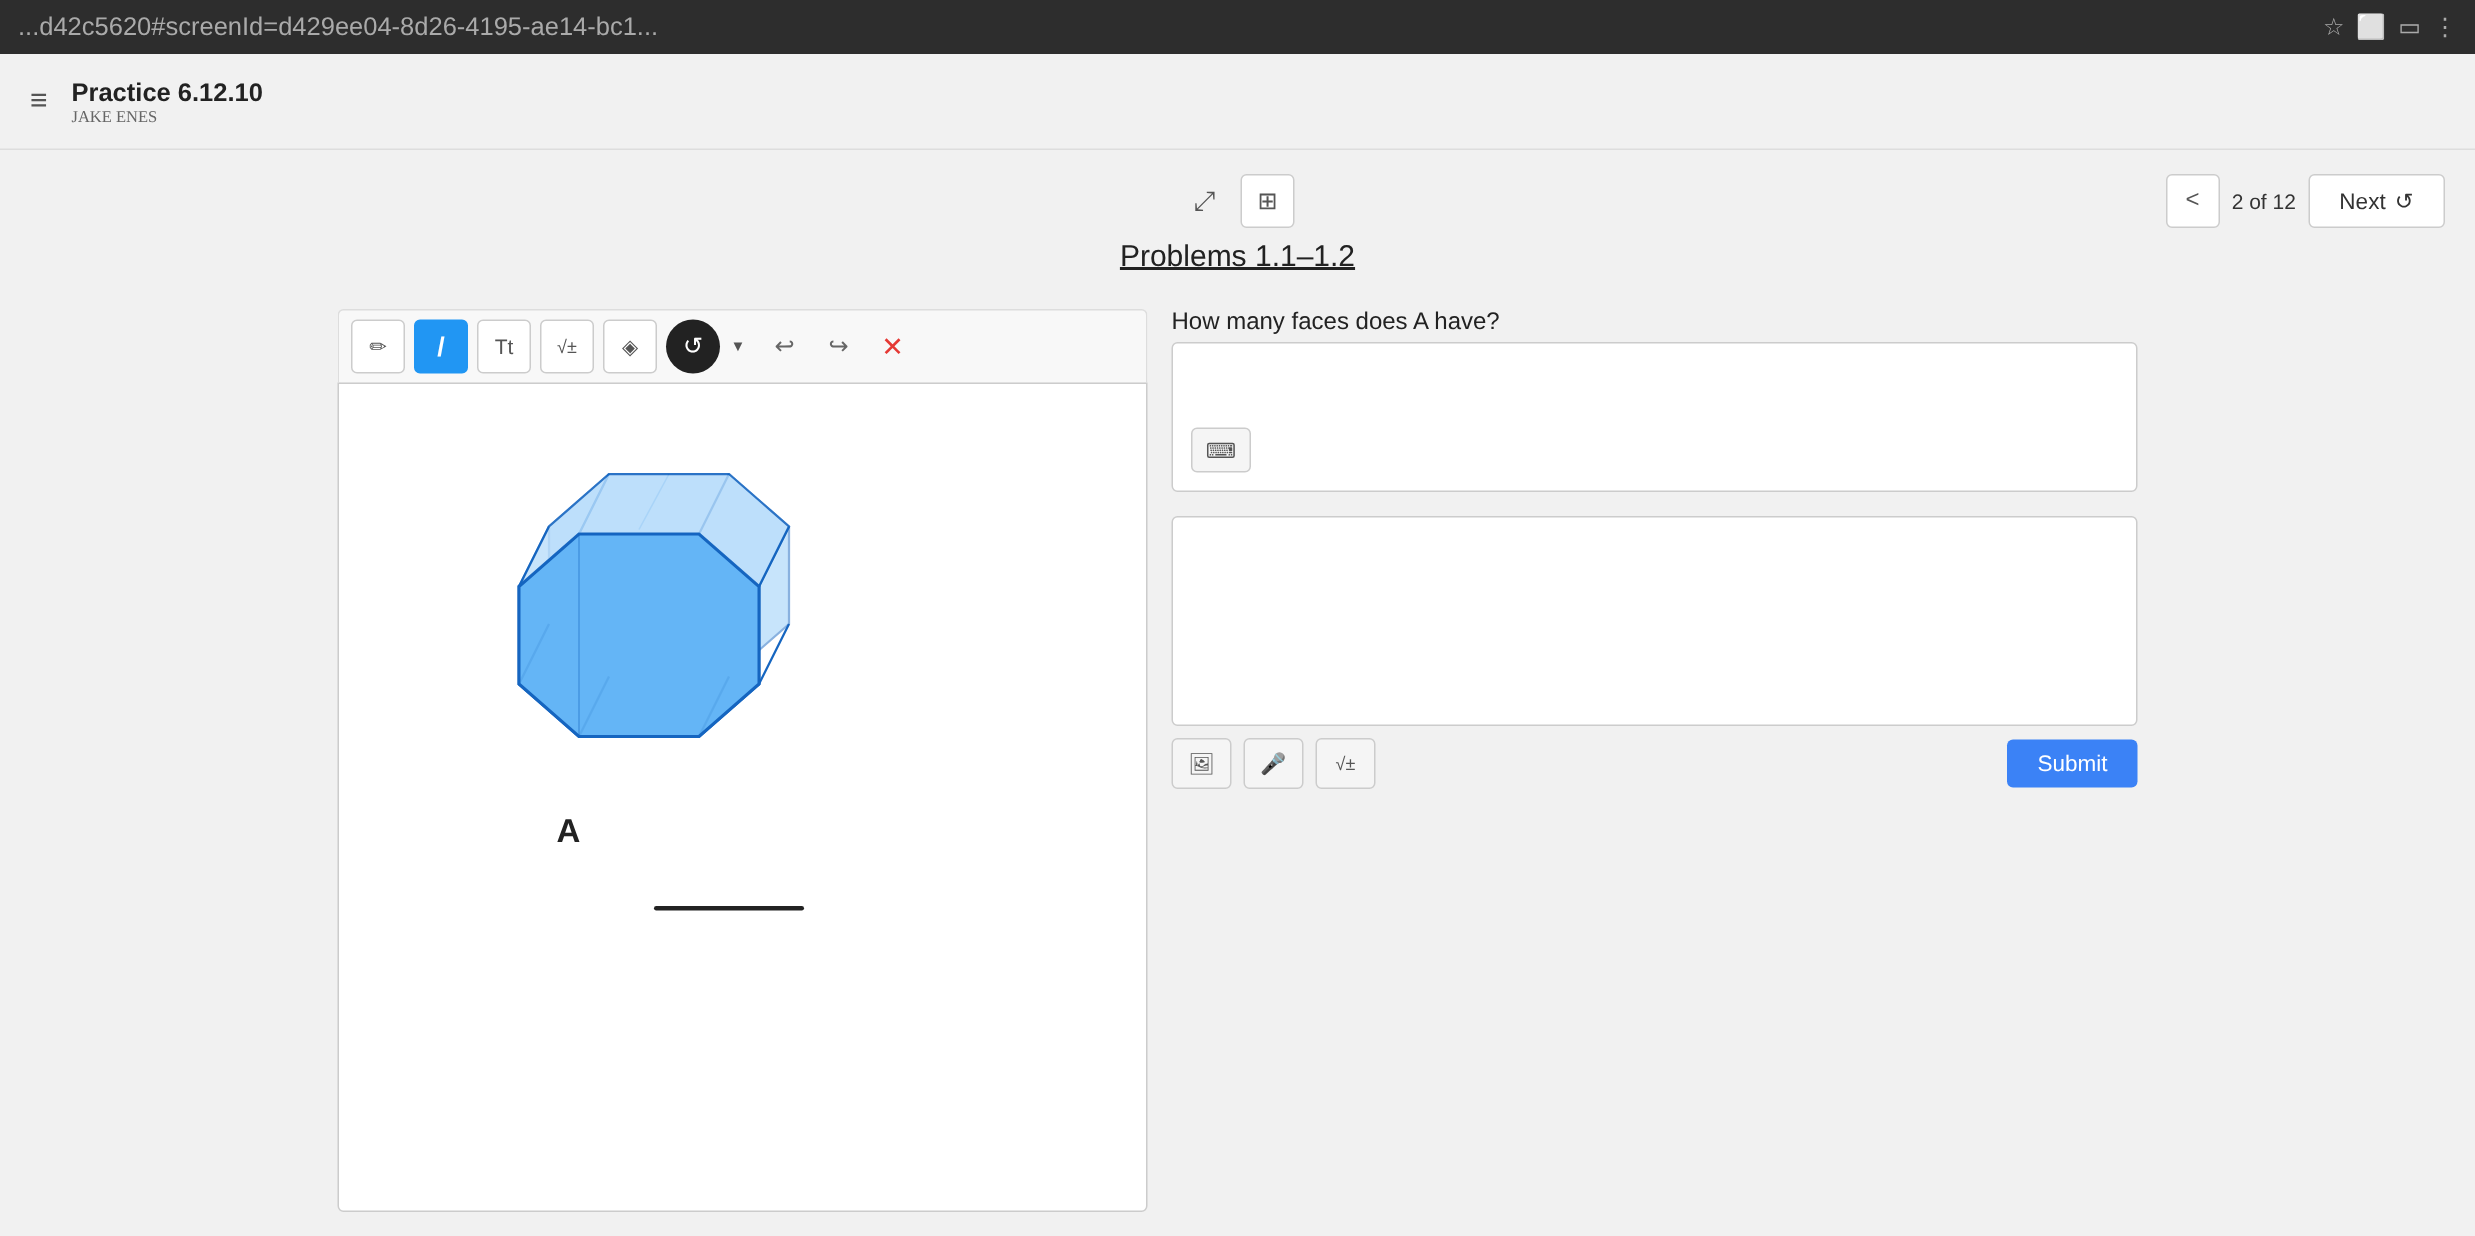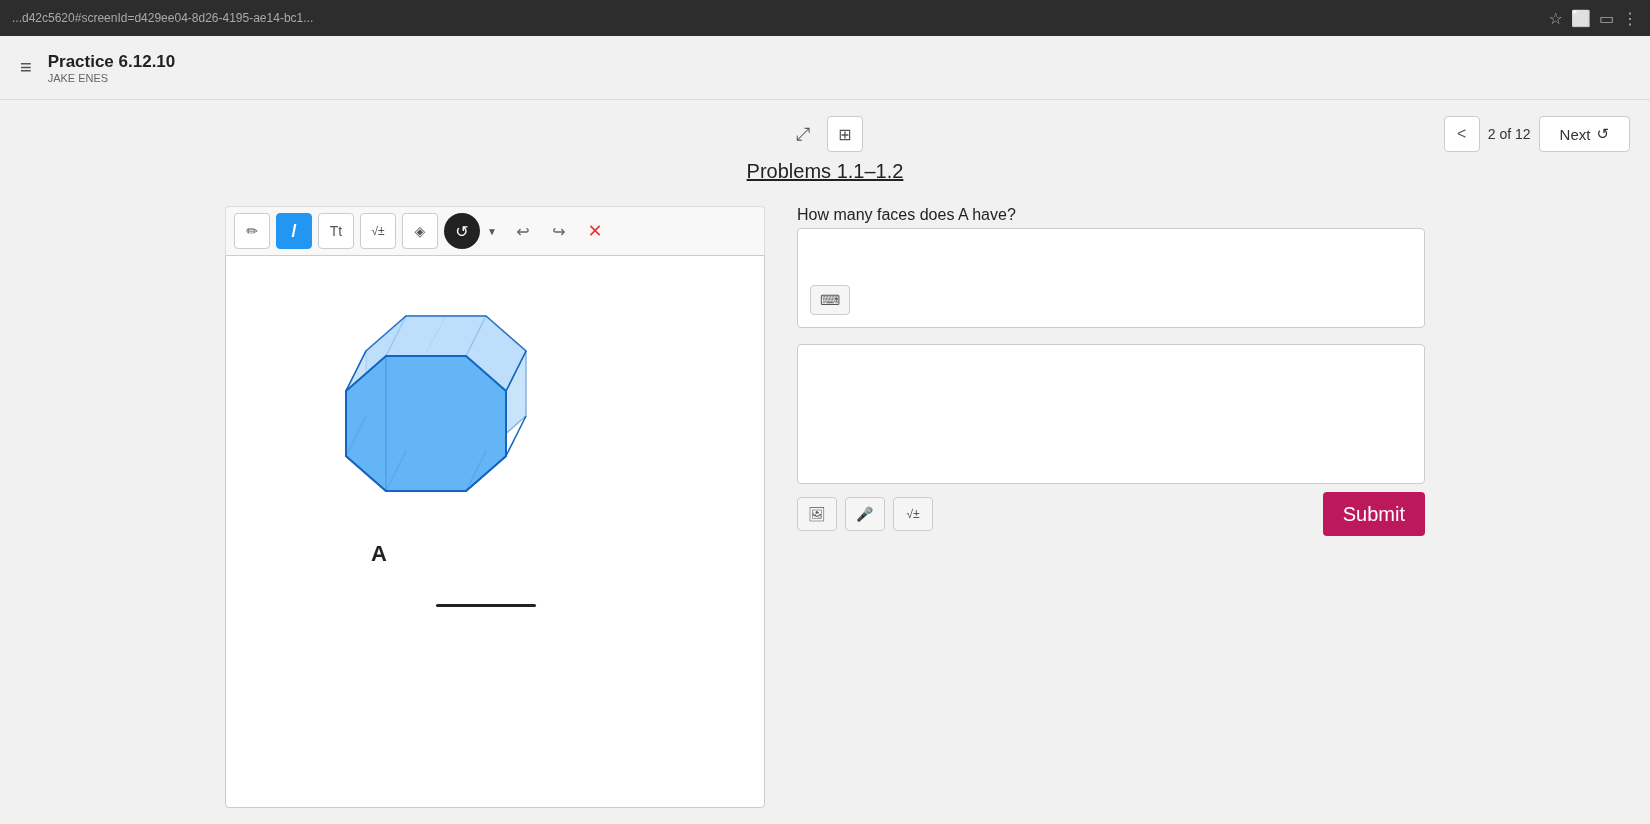--- a/index.html
+++ b/index.html
@@ -59,20 +59,21 @@
     }
     .app-title {
       font-size: 17px;
       font-weight: 600;
       color: #222;
     }
     .app-subtitle {
       font-size: 11px;
       color: #666;
       text-transform: uppercase;
+      font-family: Liberation Serif, serif;
     }
 
     
     .main-content {
       flex: 1;
       display: flex;
       flex-direction: column;
       align-items: center;
       padding: 16px 20px;
       position: relative;
@@ -285,21 +286,21 @@
       left: 210px;
       width: 100px;
       height: 3px;
       background: #222;
       border-radius: 2px;
     }
 
     
     .answer-panel {
       flex: 1;
-      padding: 0 0 0 32px;
+      padding: 0 0 0 16px;
       display: flex;
       flex-direction: column;
       gap: 16px;
     }
 
     .question-text {
       font-size: 16px;
       color: #222;
       margin-bottom: 4px;
     }
@@ -377,43 +378,43 @@
       border-radius: 4px;
       cursor: pointer;
       display: flex;
       align-items: center;
       justify-content: center;
       font-size: 14px;
       color: #555;
     }
     .submit-btn {
       margin-left: auto;
-      height: 44px;
+      height: 32px;
       padding: 0 20px;
-      background: #be185d;
+      background: #3b82f6;
       color: #fff;
       border: none;
       border-radius: 4px;
       cursor: pointer;
-      font-size: 20px;
+      font-size: 15px;
       font-weight: 500;
     }
 
     
     .prism-svg {
       position: absolute;
       top: 40px;
       left: 60px;
     }
   </style>
 </head>
 <body>
 
 <div class="browser-bar">
-  <span class="browser-icon" style="color:#aaa;font-size:12px;flex:1;">...d42c5620#screenId=d429ee04-8d26-4195-ae14-bc1...</span>
+  <span class="browser-icon" style="color:#aaa;font-size:17px;flex:1;">...d42c5620#screenId=d429ee04-8d26-4195-ae14-bc1...</span>
   <span class="browser-icon">☆</span>
   <span class="browser-icon">⬜</span>
   <span class="browser-icon">▭</span>
   <span class="browser-icon">⋮</span>
 </div>
 
 <div class="app">
 
   <div class="app-header">
     <span class="hamburger">≡</span>

